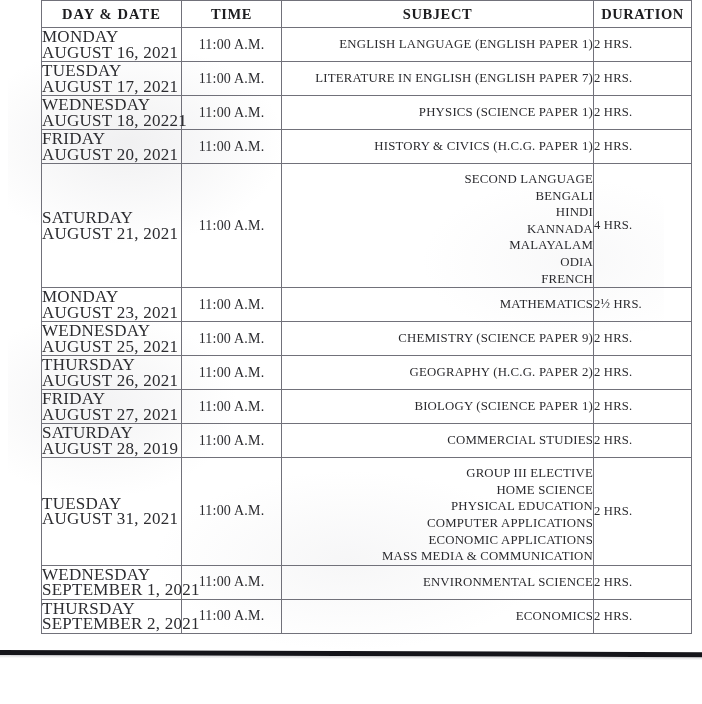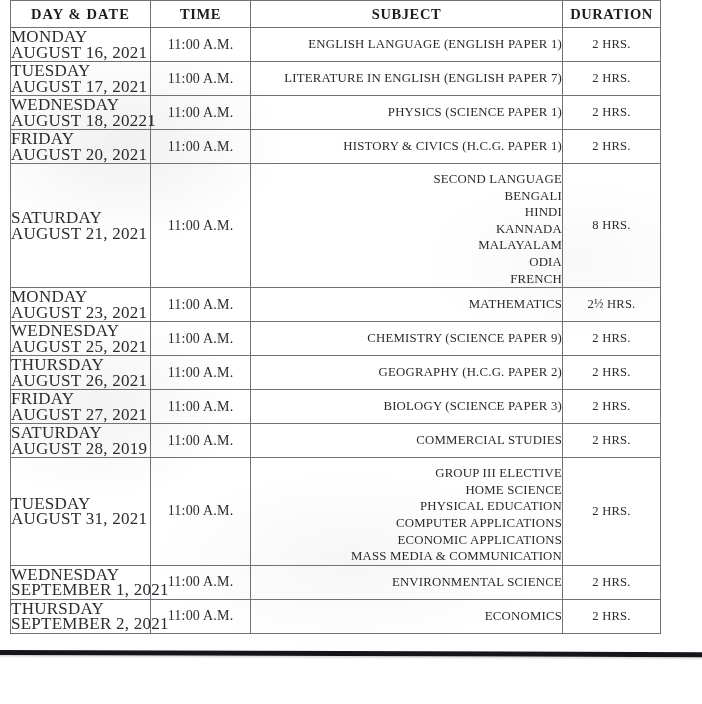--- a/index.html
+++ b/index.html
@@ -44,20 +44,21 @@
     position: absolute;
     left: 10px;
     top: 0;
     width: 650px;
   }
   table.timetable {
     width: 650px;
     border-collapse: collapse;
     table-layout: fixed;
     background: transparent;
+    margin-left: 31px;
   }
   table.timetable td,
   table.timetable th {
     border: 1px solid #71717a;
     padding: 0;
     vertical-align: middle;
     background: transparent;
   }
 
   col.c-day  { width: 140px; }
@@ -95,21 +96,20 @@
   }
   td.cell-subject {
     padding: 5px 6px 5px 9px;
     font-size: 12.8px;
     line-height: 16.6px;
     letter-spacing: 0.2px;
     text-align: right;
     color: #2a2a2e;
   }
   td.cell-duration {
-    text-align: center;
     font-size: 12.6px;
     letter-spacing: 0.2px;
     color: #2c2c30;
     
     padding-top: 9px;
   }
 
   .day-line { display: block; white-space: nowrap; }
   .subj-line { display: block; white-space: nowrap; }
 
@@ -222,21 +222,21 @@
             <td class="cell-time">11:00 A.M.</td>
             <td class="cell-subject multi">
               <span class="subj-line">SECOND LANGUAGE</span>
               <span class="subj-line">BENGALI</span>
               <span class="subj-line">HINDI</span>
               <span class="subj-line">KANNADA</span>
               <span class="subj-line">MALAYALAM</span>
               <span class="subj-line">ODIA</span>
               <span class="subj-line">FRENCH</span>
             </td>
-            <td class="cell-duration">8 HRS.</td>
+            <td class="cell-duration">4 HRS.</td>
           </tr>
           <tr class="r-std">
             <td class="cell-day">
               <span class="day-line">MONDAY</span>
               <span class="day-line">AUGUST 23, 2021</span>
             </td>
             <td class="cell-time">11:00 A.M.</td>
             <td class="cell-subject">
               <span class="subj-line">MATHEMATICS</span>
             </td>
@@ -264,21 +264,21 @@
             </td>
             <td class="cell-duration">2 HRS.</td>
           </tr>
           <tr class="r-std">
             <td class="cell-day">
               <span class="day-line">FRIDAY</span>
               <span class="day-line">AUGUST 27, 2021</span>
             </td>
             <td class="cell-time">11:00 A.M.</td>
             <td class="cell-subject">
-              <span class="subj-line">BIOLOGY (SCIENCE PAPER 3)</span>
+              <span class="subj-line">BIOLOGY (SCIENCE PAPER 1)</span>
             </td>
             <td class="cell-duration">2 HRS.</td>
           </tr>
           <tr class="r-std">
             <td class="cell-day">
               <span class="day-line">SATURDAY</span>
               <span class="day-line">AUGUST 28, 2019</span>
             </td>
             <td class="cell-time">11:00 A.M.</td>
             <td class="cell-subject">

